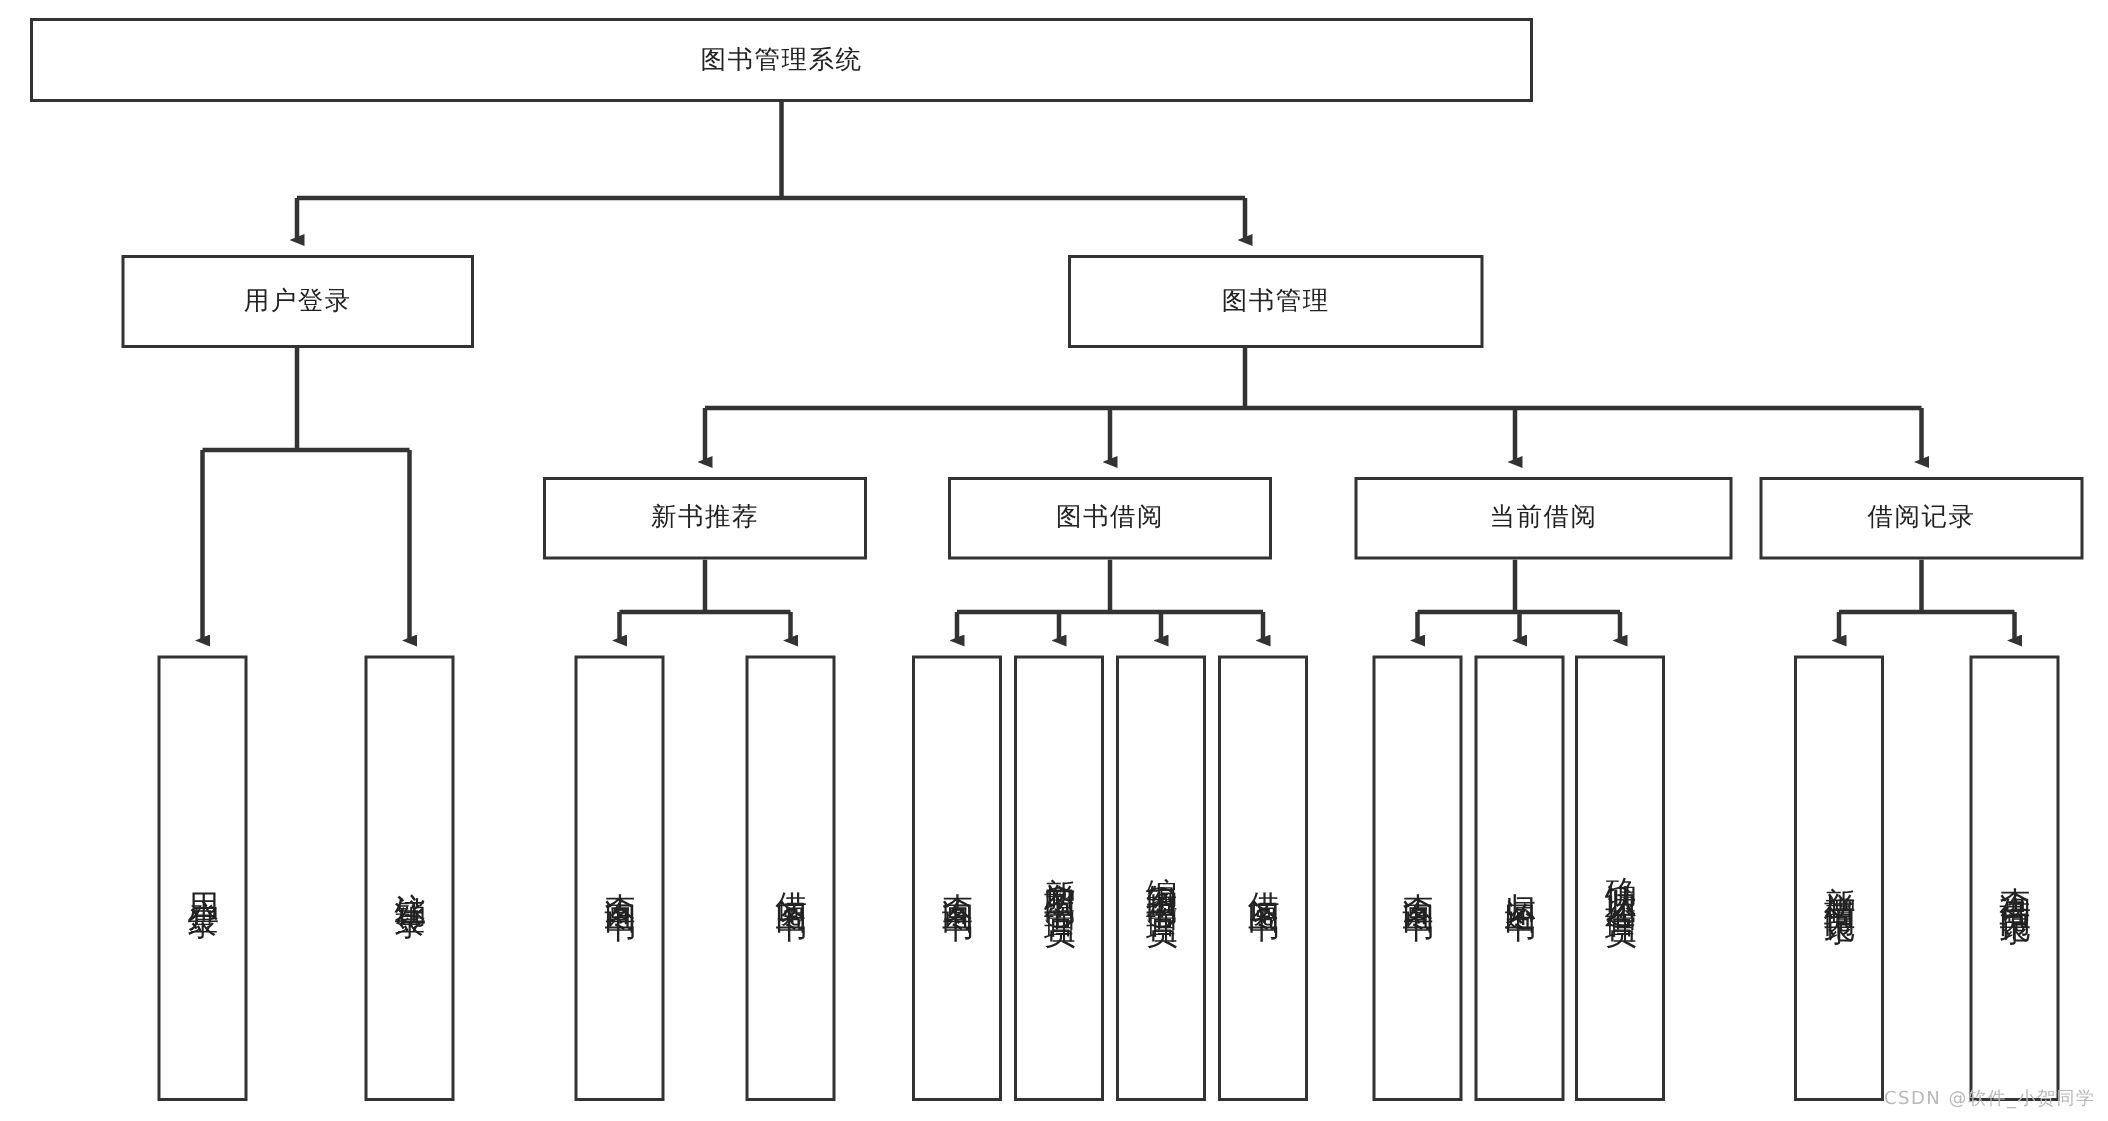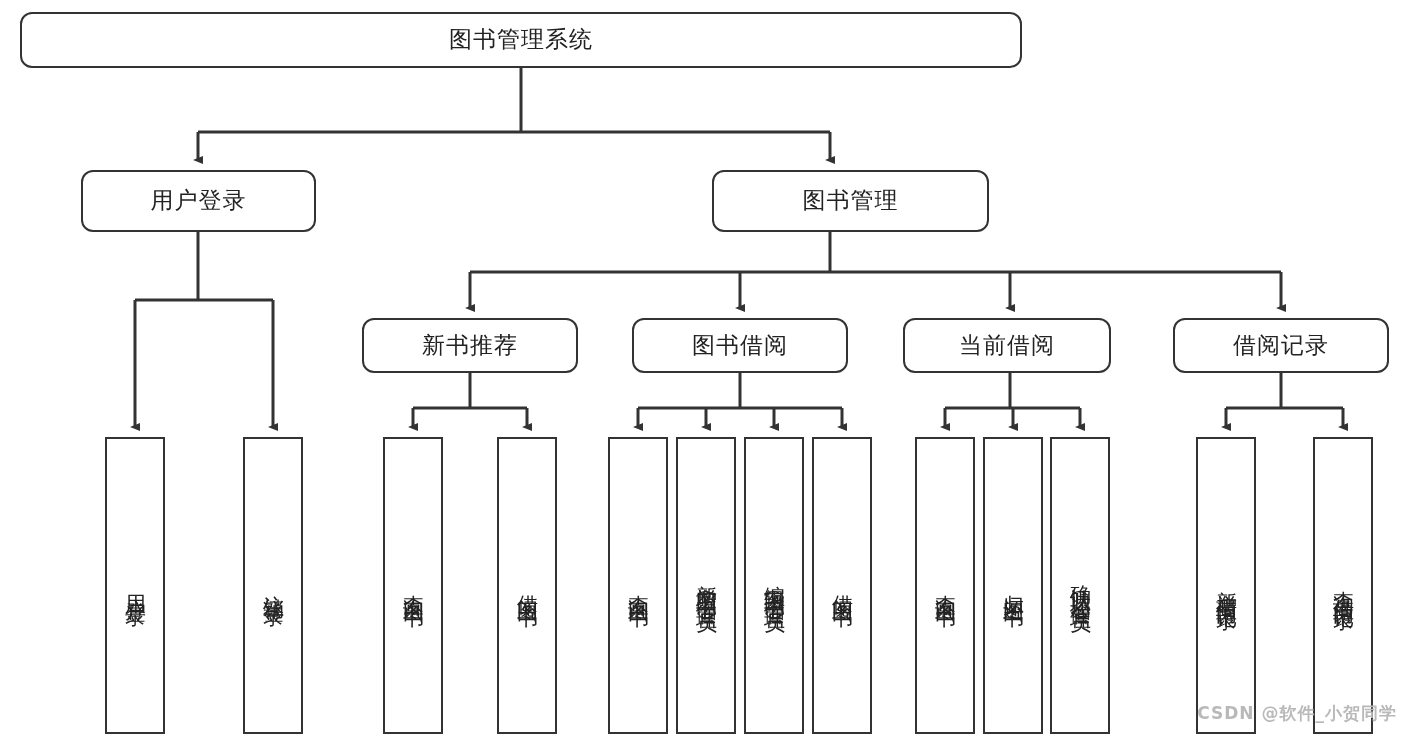--- a/index.html
+++ b/index.html
@@ -18,45 +18,43 @@
     position:absolute;
     box-sizing:border-box;
     border:2px solid #333333;
     background:#ffffff;
     display:flex;
     align-items:center;
     justify-content:center;
     color:#222222;
   }
   .node.h{         
-    font-size:23px;
+    font-size:17px;
     letter-spacing:1px;
     line-height:1.1;
-    border-radius:12px;
   }
   .node.v{         
     font-size:21px;
   }
   .node.v .vtext{
     writing-mode:vertical-rl;
     text-orientation:upright;
     letter-spacing:4px;
     line-height:1;
     white-space:nowrap;
     display:block;
   }
   .watermark{
     position:absolute;
-    right:8px;bottom:22px;
-    font-size:17px;
+    right:8px;bottom:6px;
+    font-size:12px;
     color:#b9b9b9;
     letter-spacing:1px;
     white-space:nowrap;
     user-select:none;
-    font-weight:bold;
   }
 </style>
 </head>
 <body>
 
 <div id="diagram-root">
 
   <svg id="connectors" viewBox="0 0 1405 747" xmlns="http://www.w3.org/2000/svg">
     <defs>
       <marker id="arrow" markerWidth="10" markerHeight="10" refX="4" refY="5" orient="auto" markerUnits="userSpaceOnUse">
@@ -117,21 +115,21 @@
   <div class="node h" style="left:712px;top:170px;width:277px;height:62px;">
     <span>图书管理</span>
   </div>
 
   <div class="node h" style="left:362px;top:318px;width:216px;height:55px;">
     <span>新书推荐</span>
   </div>
   <div class="node h" style="left:632px;top:318px;width:216px;height:55px;">
     <span>图书借阅</span>
   </div>
-  <div class="node h" style="left:903px;top:318px;width:208px;height:55px;">
+  <div class="node h" style="left:903px;top:318px;width:252px;height:55px;">
     <span>当前借阅</span>
   </div>
   <div class="node h" style="left:1173px;top:318px;width:216px;height:55px;text-align:center;">
     <span>借阅记录</span>
   </div>
 
   <div class="node v" style="left:105px;top:437px;width:60px;height:297px;">
     <span class="vtext">用户登录</span>
   </div>
   <div class="node v" style="left:243px;top:437px;width:60px;height:297px;">

